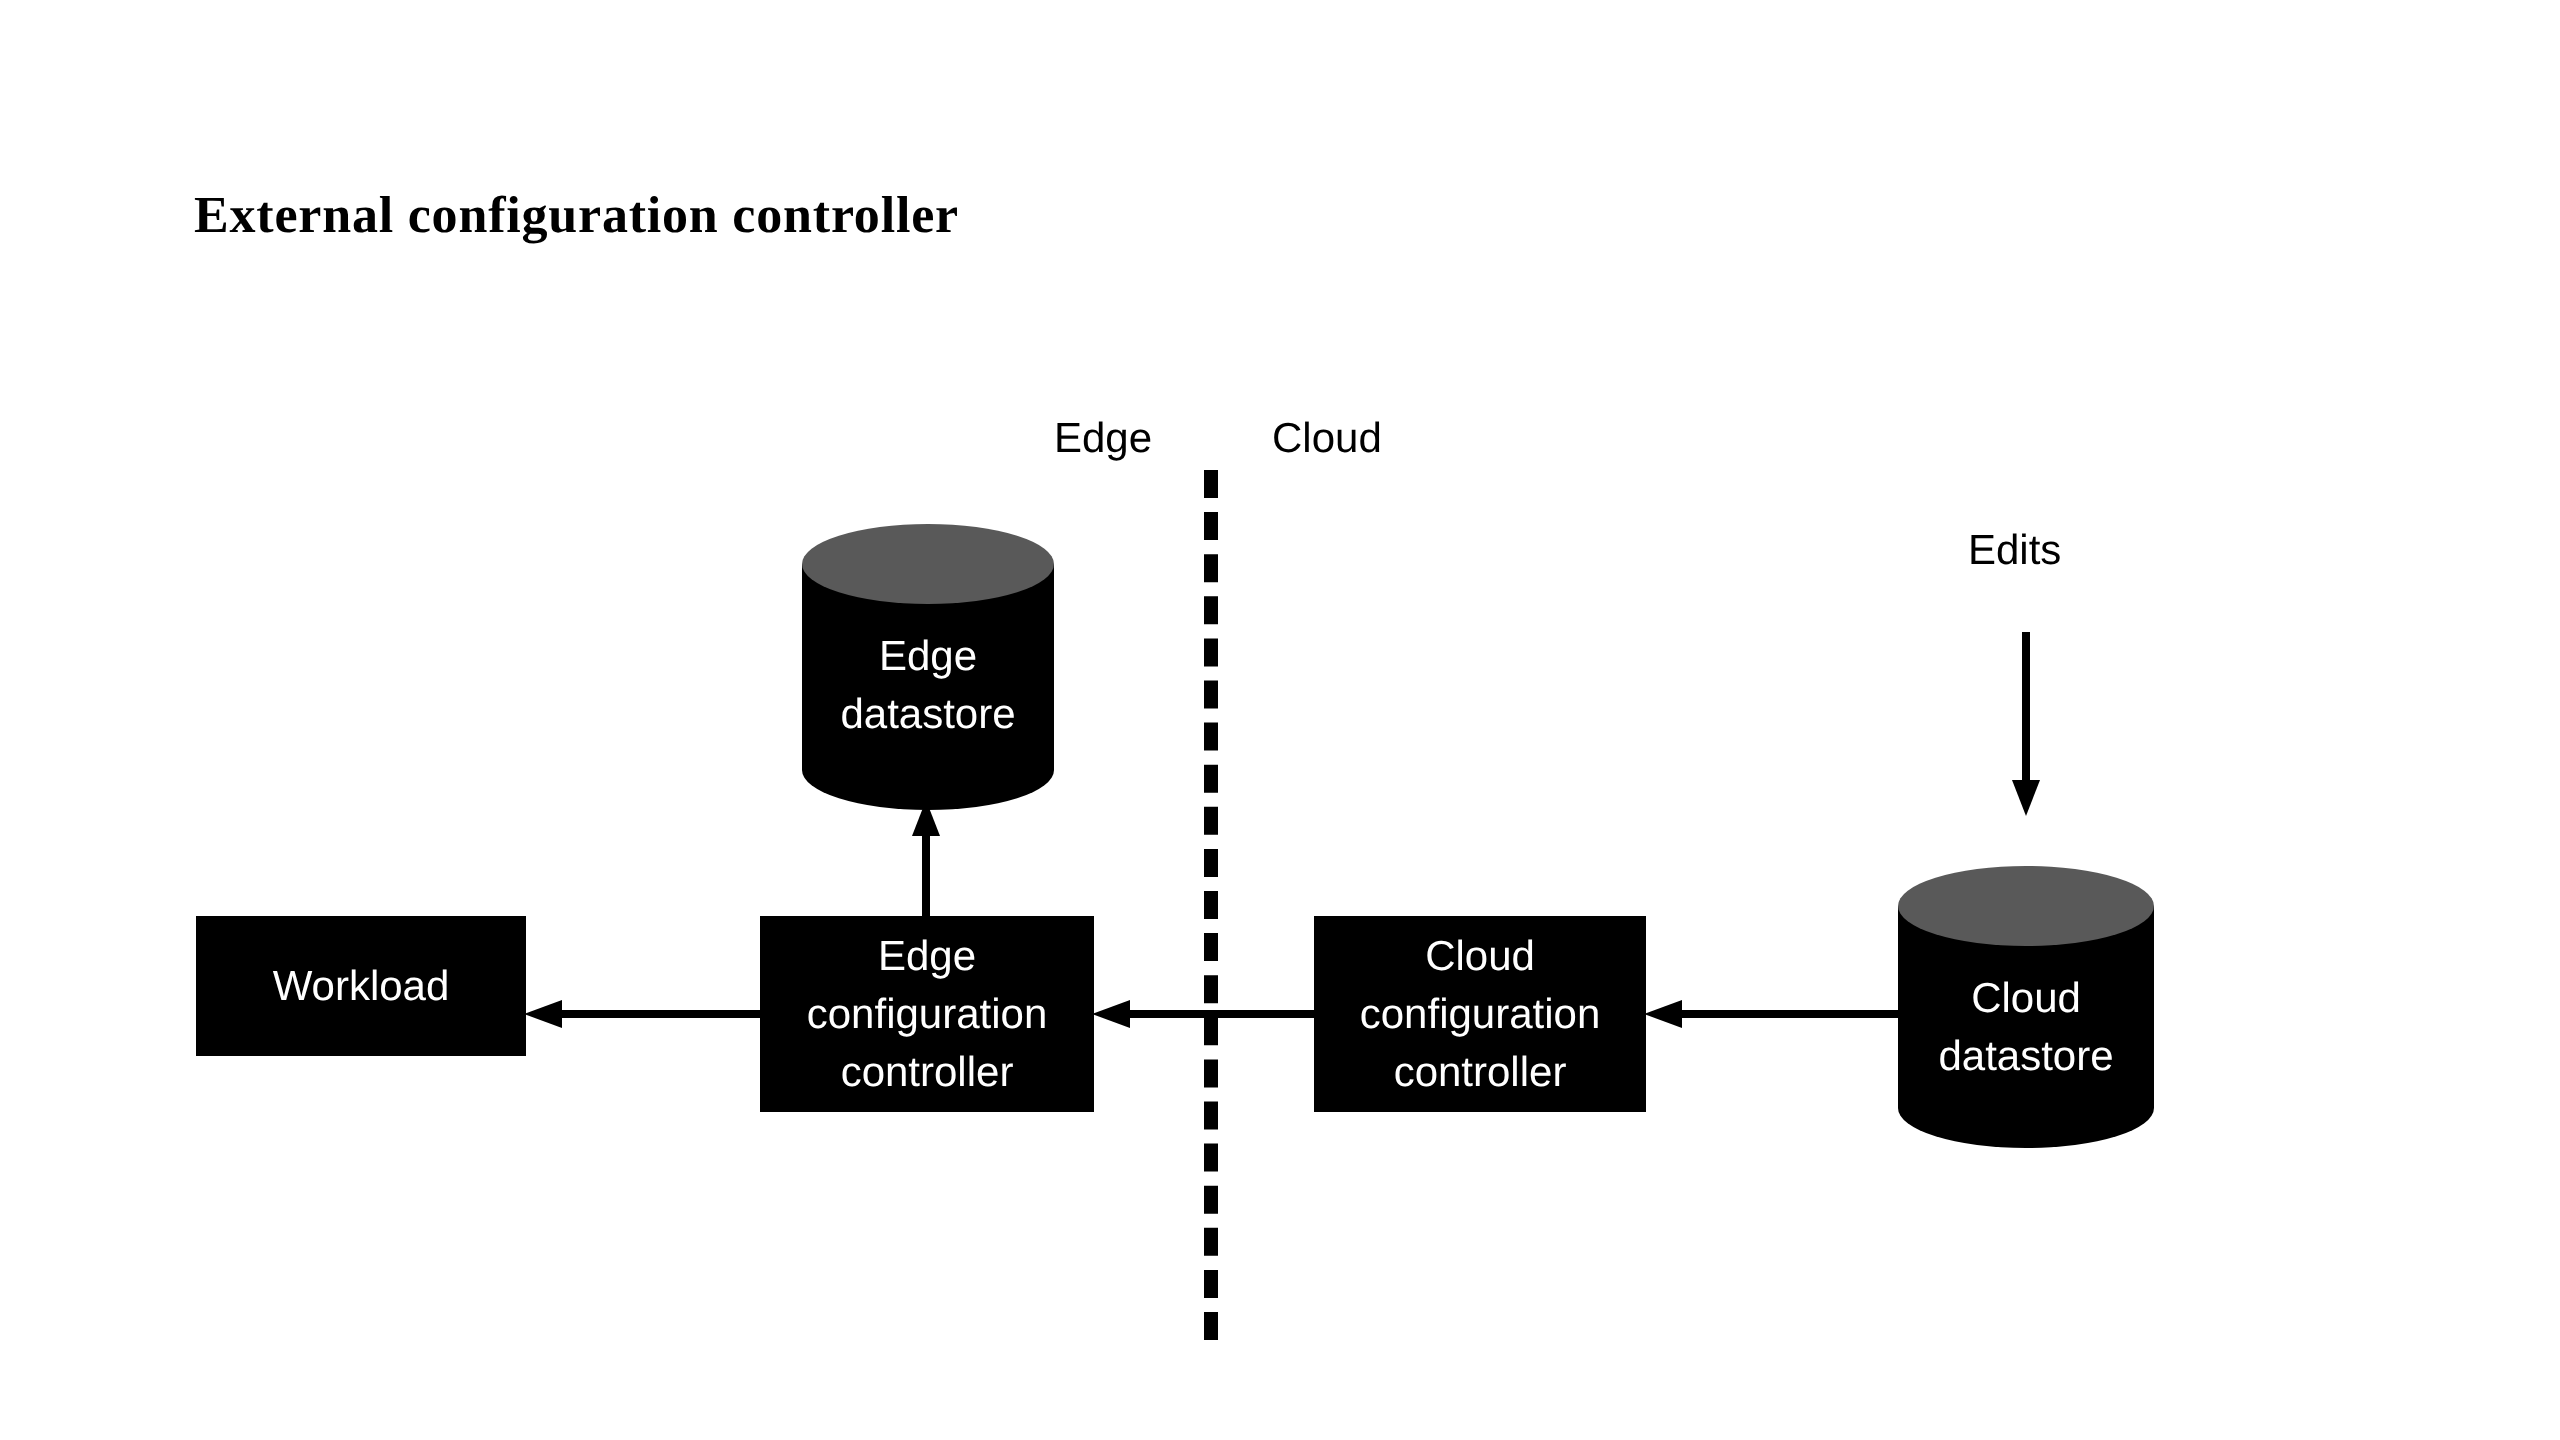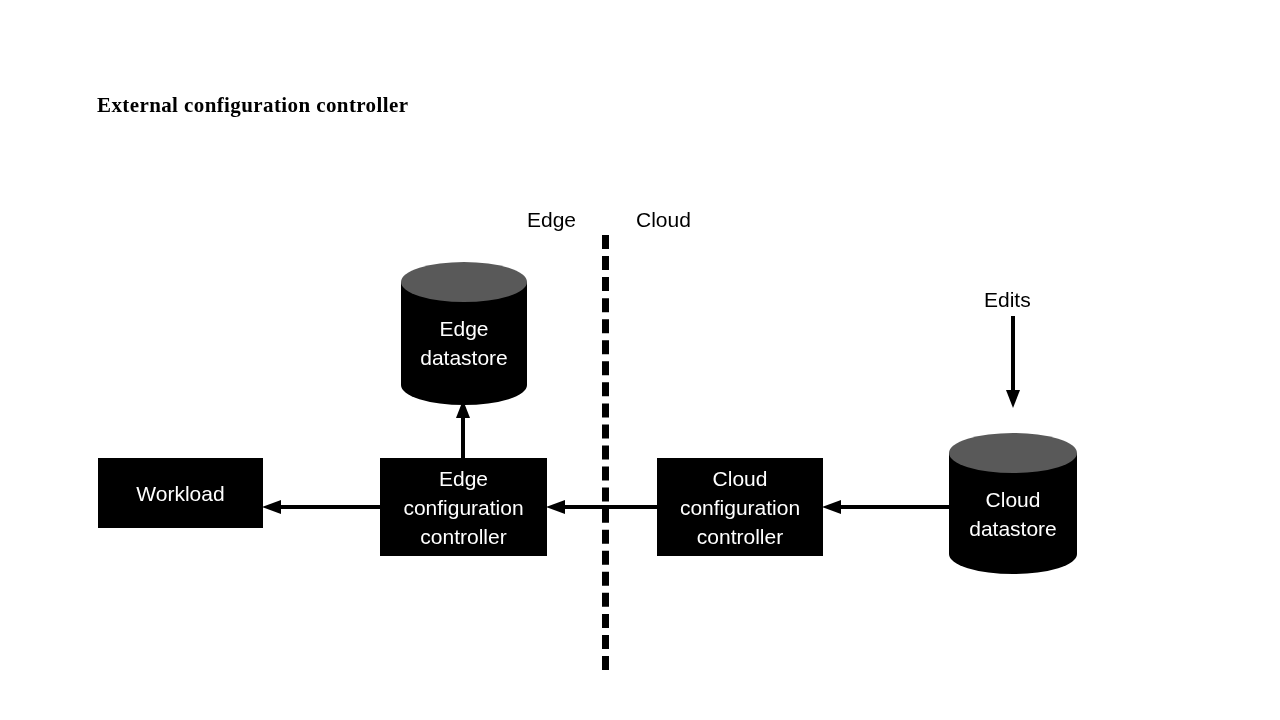--- a/index.html
+++ b/index.html
@@ -16,37 +16,37 @@
     font-family: "Liberation Sans", sans-serif;
   }
 
   
   .diagram-title {
     position: absolute;
     left: 97px;
     top: 93px;
     font-family: "Liberation Serif", serif;
     font-weight: bold;
-    font-size: 21px;
+    font-size: 26px;
     letter-spacing: 0.4px;
     color: #000000;
     white-space: nowrap;
   }
 
   
   .zone-label {
     position: absolute;
     font-family: "Liberation Sans", sans-serif;
     font-size: 21px;
     color: #000000;
     white-space: nowrap;
   }
   #label-edge  { left: 527px; top: 208px; }
   #label-cloud { left: 636px; top: 208px; }
-  #label-edits { left: 984px; top: 288px; }
+  #label-edits { left: 984px; top: 264px; }
 
   
   .divider {
     position: absolute;
     left: 602px;
     top: 235px;
     width: 0px;
     height: 435px;
     border-left: 7px dashed #000000;
   }

